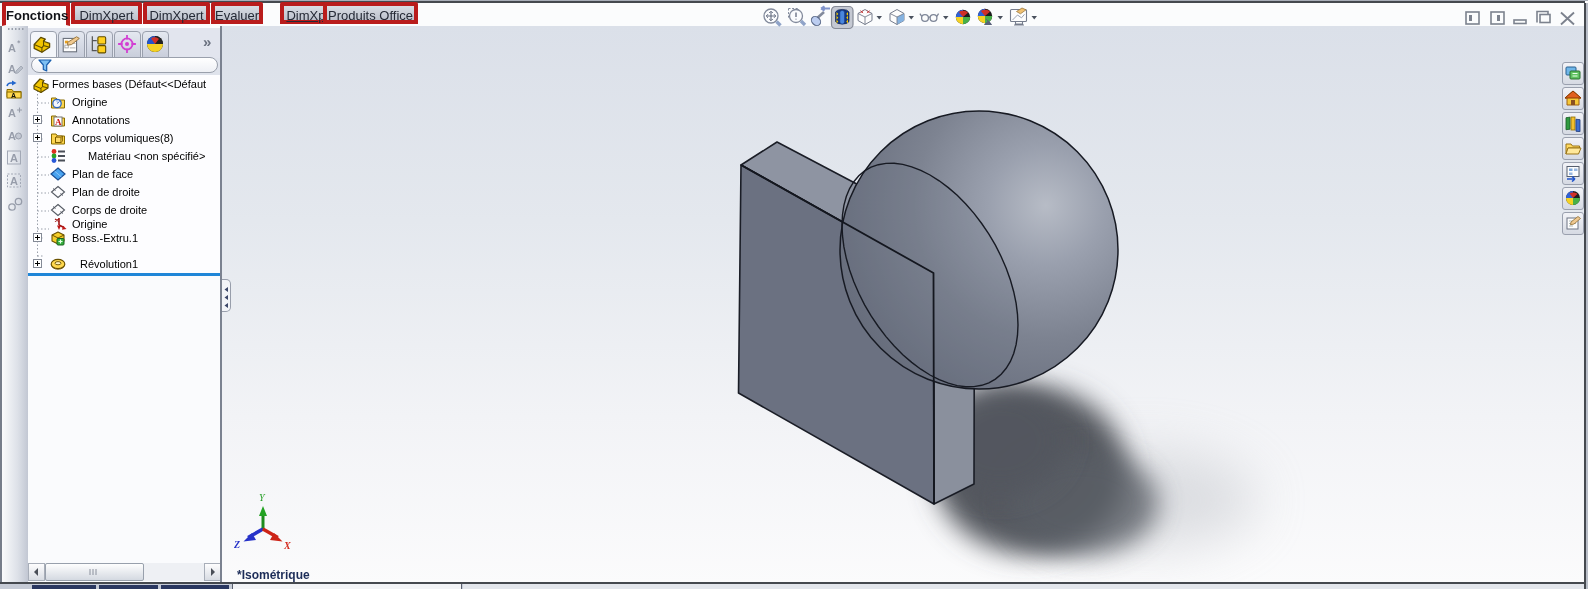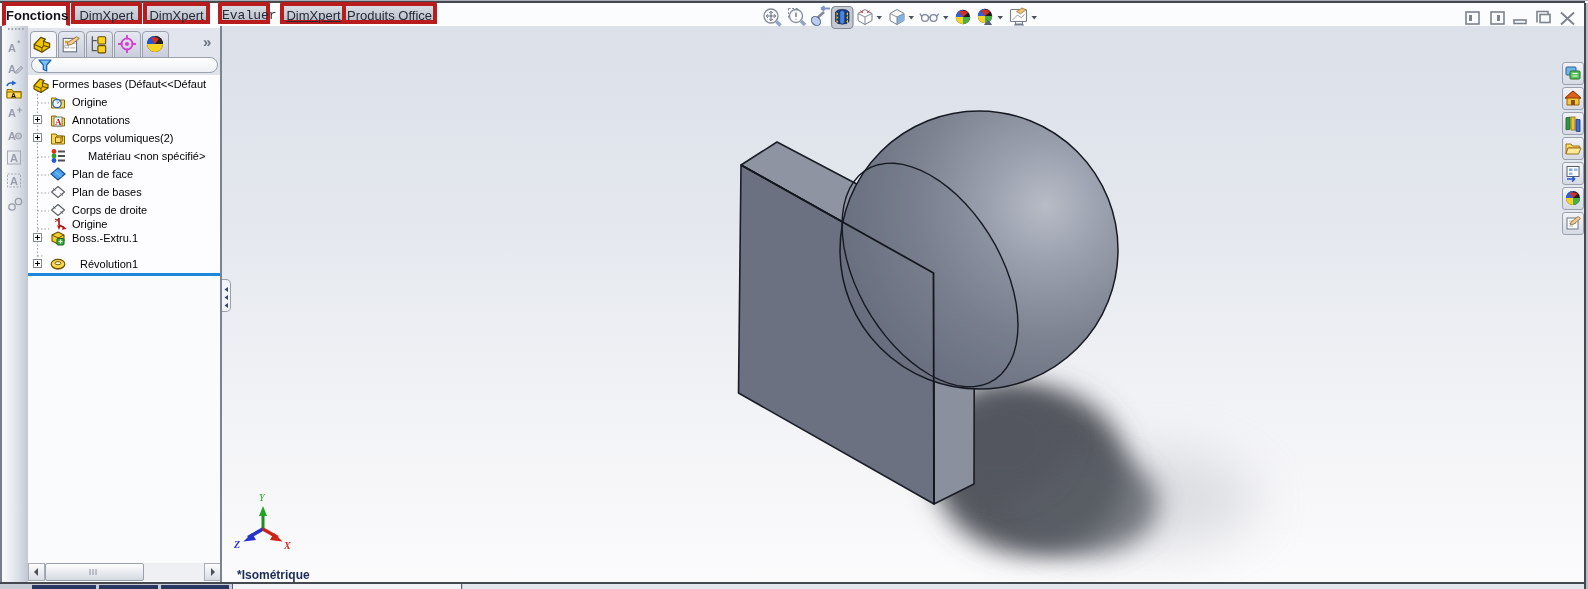--- a/index.html
+++ b/index.html
@@ -77,23 +77,23 @@
 </head>
 <body>
 <div id="stage">
   <div class="abs" id="topbar"></div>
   <div class="abs" id="topline1"></div>
   <div class="abs" id="topline2"></div>
 
   <div class="tab active" style="left:2px;width:68px;">Fonctions</div>
   <div class="tab" style="left:71px;width:71px;">DimXpert</div>
   <div class="tab" style="left:143px;width:67px;">DimXpert</div>
-  <div class="tab" style="left:218px;width:52px;font-family:Liberation Mono, monospace;">Evaluer</div>
+  <div class="tab" style="left:211px;width:52px;">Evaluer</div>
   <div class="tab" style="left:280px;width:67px;text-decoration:underline;">DimXpert</div>
-  <div class="tab" style="left:342px;width:95px;">Produits Office</div>
+  <div class="tab" style="left:323px;width:95px;">Produits Office</div>
 
   <svg class="abs" style="left:1462px;top:9px;z-index:6" width="118" height="18" viewBox="0 0 118 18">
     <g fill="none" stroke="#7c828e" stroke-width="1.6">
       <rect x="4" y="3" width="13" height="12"></rect>
       <rect x="7" y="6" width="3" height="6" fill="#7c828e" stroke="none"></rect>
       <rect x="29" y="3" width="13" height="12"></rect>
       <rect x="35" y="6" width="3" height="6" fill="#7c828e" stroke="none"></rect>
       <rect x="52" y="11" width="12" height="3.5"></rect>
       <rect x="78" y="5.5" width="10" height="8"></rect>
       <path d="M75,13.5 V2.5 H86 V5.5"></path>
@@ -395,21 +395,21 @@
         </svg>
         <span class="tlabel" style="left:44px">Annotations</span>
       </div>
       <div class="trow" style="top:54px">
         <div class="plusbox"></div>
         <svg class="ticon" style="left:22px" width="16" height="16" viewBox="0 0 16 16">
           <path d="M1.5,4 L6,4 L7.5,6 L14.5,6 L14.5,14 L1.5,14 Z" fill="#fdd54e" stroke="#8a6d00" stroke-width="1"></path>
           <rect x="5.5" y="7.5" width="5.5" height="5" fill="#ffda66" stroke="#7a5c00"></rect>
           <path d="M5.5,7.5 L7,6 L12.5,6 L11,7.5 M12.5,6 L12.5,11 L11,12.5" fill="#e9b93a" stroke="#7a5c00" stroke-width="0.8"></path>
         </svg>
-        <span class="tlabel" style="left:44px">Corps volumiques(2)</span>
+        <span class="tlabel" style="left:44px">Corps volumiques(8)</span>
       </div>
       <div class="trow" style="top:72px">
         <svg class="ticon" style="left:22px" width="16" height="16" viewBox="0 0 16 16">
           <circle cx="4" cy="3.5" r="2.4" fill="#e03020"></circle>
           <circle cx="4" cy="8" r="2.4" fill="#28a428"></circle>
           <circle cx="4" cy="12.5" r="2.4" fill="#2858d8"></circle>
           <rect x="8" y="2.5" width="7" height="2" fill="#4a4f58"></rect>
           <rect x="8" y="7" width="7" height="2" fill="#4a4f58"></rect>
           <rect x="8" y="11.5" width="7" height="2" fill="#4a4f58"></rect>
         </svg>
@@ -420,21 +420,21 @@
           <polygon points="8,2 15,8 8,14 1,8" fill="#49a3f0" stroke="#1b4f94" stroke-width="1.2"></polygon>
           <path d="M4.5,5 L11.5,11" stroke="#8ec6f5" stroke-width="1"></path>
         </svg>
         <span class="tlabel" style="left:44px">Plan de face</span>
       </div>
       <div class="trow" style="top:108px">
         <svg class="ticon" style="left:22px" width="16" height="16" viewBox="0 0 16 16">
           <polygon points="8,2.5 14.5,8 8,13.5 1.5,8" fill="#fcfcfe" stroke="#555a63" stroke-width="1.1"></polygon>
           <path d="M3,4.5 L5.5,6.5 M10.5,9.5 L13,11.5" stroke="#555a63" stroke-width="1"></path>
         </svg>
-        <span class="tlabel" style="left:44px">Plan de bases</span>
+        <span class="tlabel" style="left:44px">Plan de droite</span>
       </div>
       <div class="trow" style="top:126px">
         <svg class="ticon" style="left:22px" width="16" height="16" viewBox="0 0 16 16">
           <polygon points="8,2.5 14.5,8 8,13.5 1.5,8" fill="#fcfcfe" stroke="#555a63" stroke-width="1.1"></polygon>
           <path d="M3,4.5 L5.5,6.5 M10.5,9.5 L13,11.5" stroke="#555a63" stroke-width="1"></path>
         </svg>
         <span class="tlabel" style="left:44px">Corps de droite</span>
       </div>
       <div class="trow" style="top:140px">
         <svg class="ticon" style="left:24px" width="16" height="16" viewBox="0 0 16 16">

